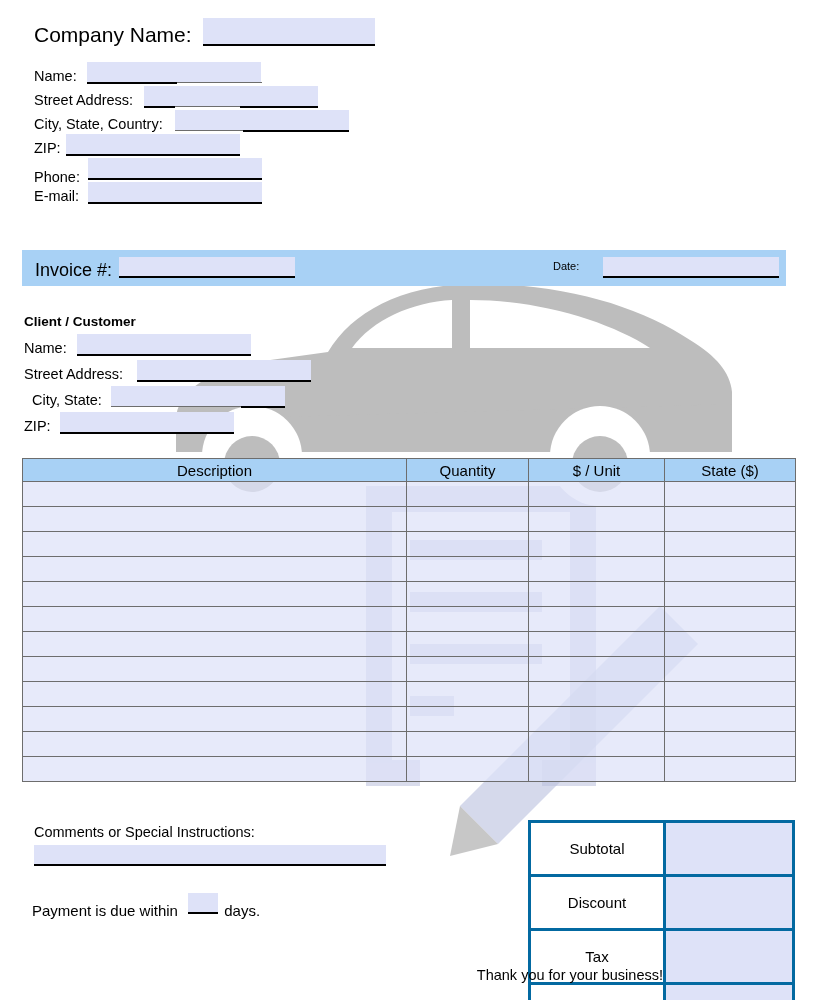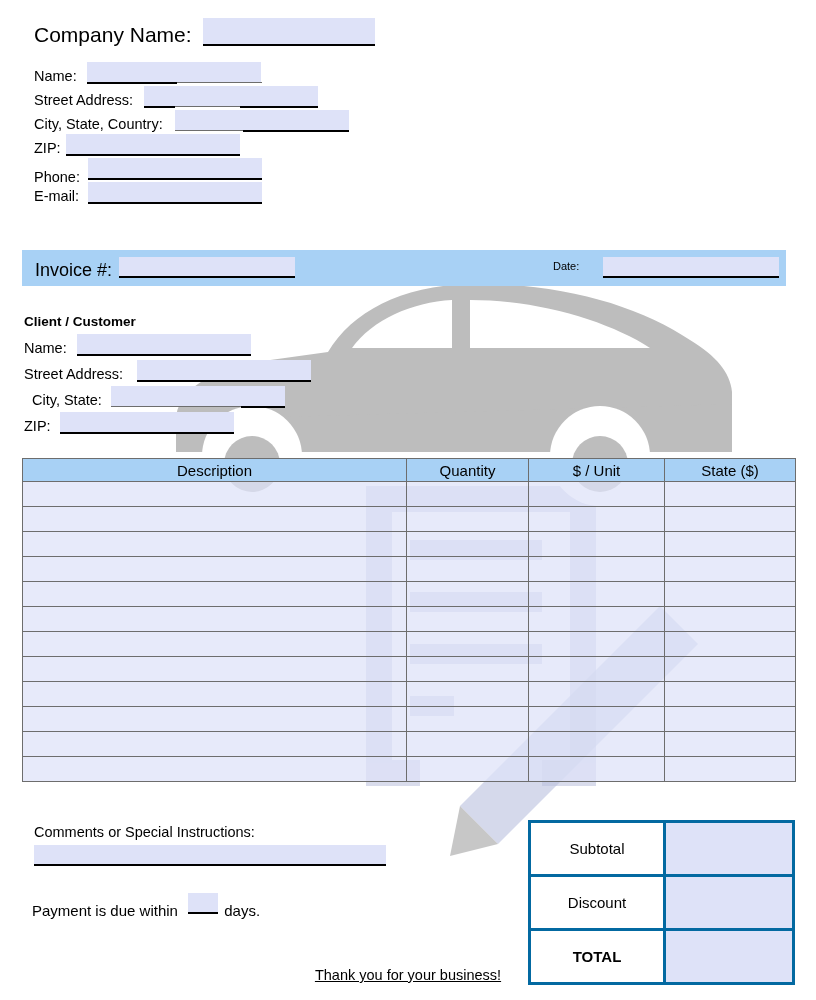--- a/index.html
+++ b/index.html
@@ -145,25 +145,24 @@
   }
   #totals-table td.val {
     background: #dee2f8;
   }
   #totals-table tr.total td.name { font-weight: bold; }
 
   
   #footer-note {
     position: absolute;
     left: 0; top: 967px;
-    width: 816px;
-    text-align: center;
+    width: 663px;
+    text-align: right;
     font-size: 14.5px;
     z-index: 4;
-    text-decoration: underline;
   }
 </style>
 </head>
 <body>
 
 <svg id="watermark" viewBox="0 0 816 1000">
 
   <g fill="#b9bfdd" opacity="0.55">
     <path d="M366 486 h230 v300 h-54 v-26 h28 v-248 h-178 v248 h28 v26 h-54 z"></path>
     <rect x="424" y="486" width="114" height="22"></rect>
@@ -384,20 +383,24 @@
   <table id="totals-table">
     <tbody id="totals-body">
         <tr>
           <td class="name">Subtotal</td>
           <td class="val"></td>
         </tr>
         <tr>
           <td class="name">Discount</td>
           <td class="val"></td>
         </tr>
+        <tr>
+          <td class="name">Tax</td>
+          <td class="val"></td>
+        </tr>
         <tr class="total">
           <td class="name">TOTAL</td>
           <td class="val"></td>
         </tr>
       </tbody>
   </table>
 
   <div id="footer-note">Thank you for your business!</div>
 
 </div>

